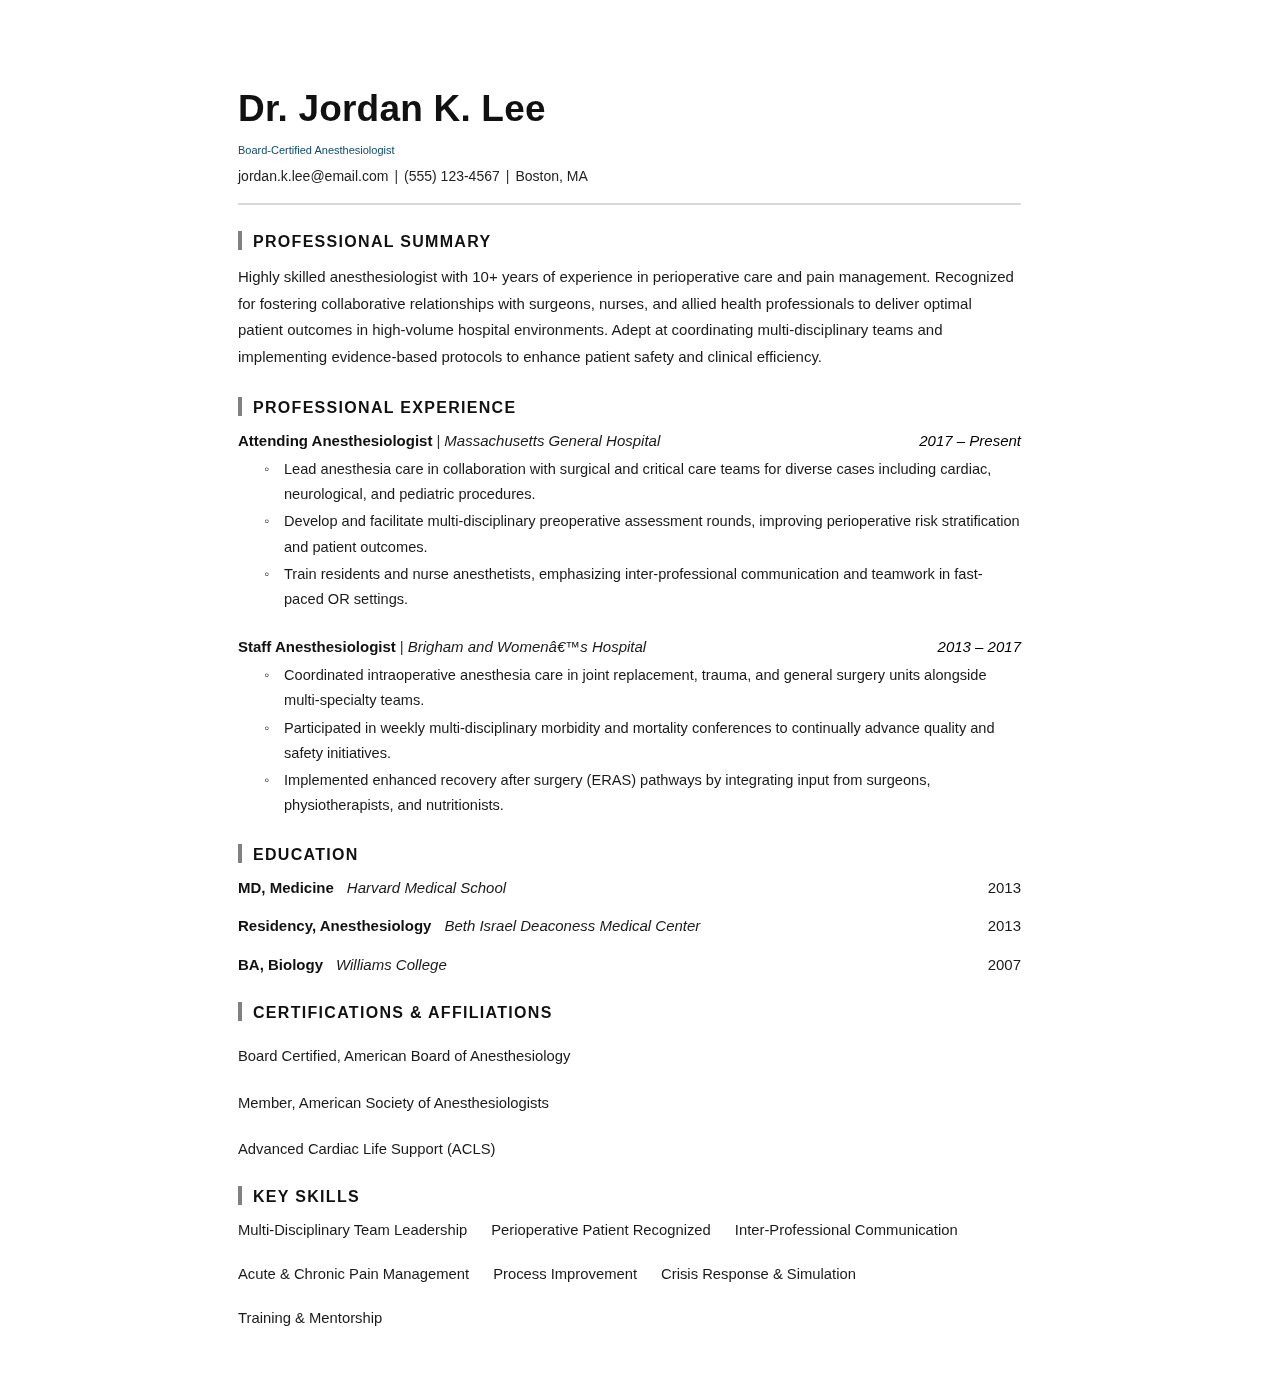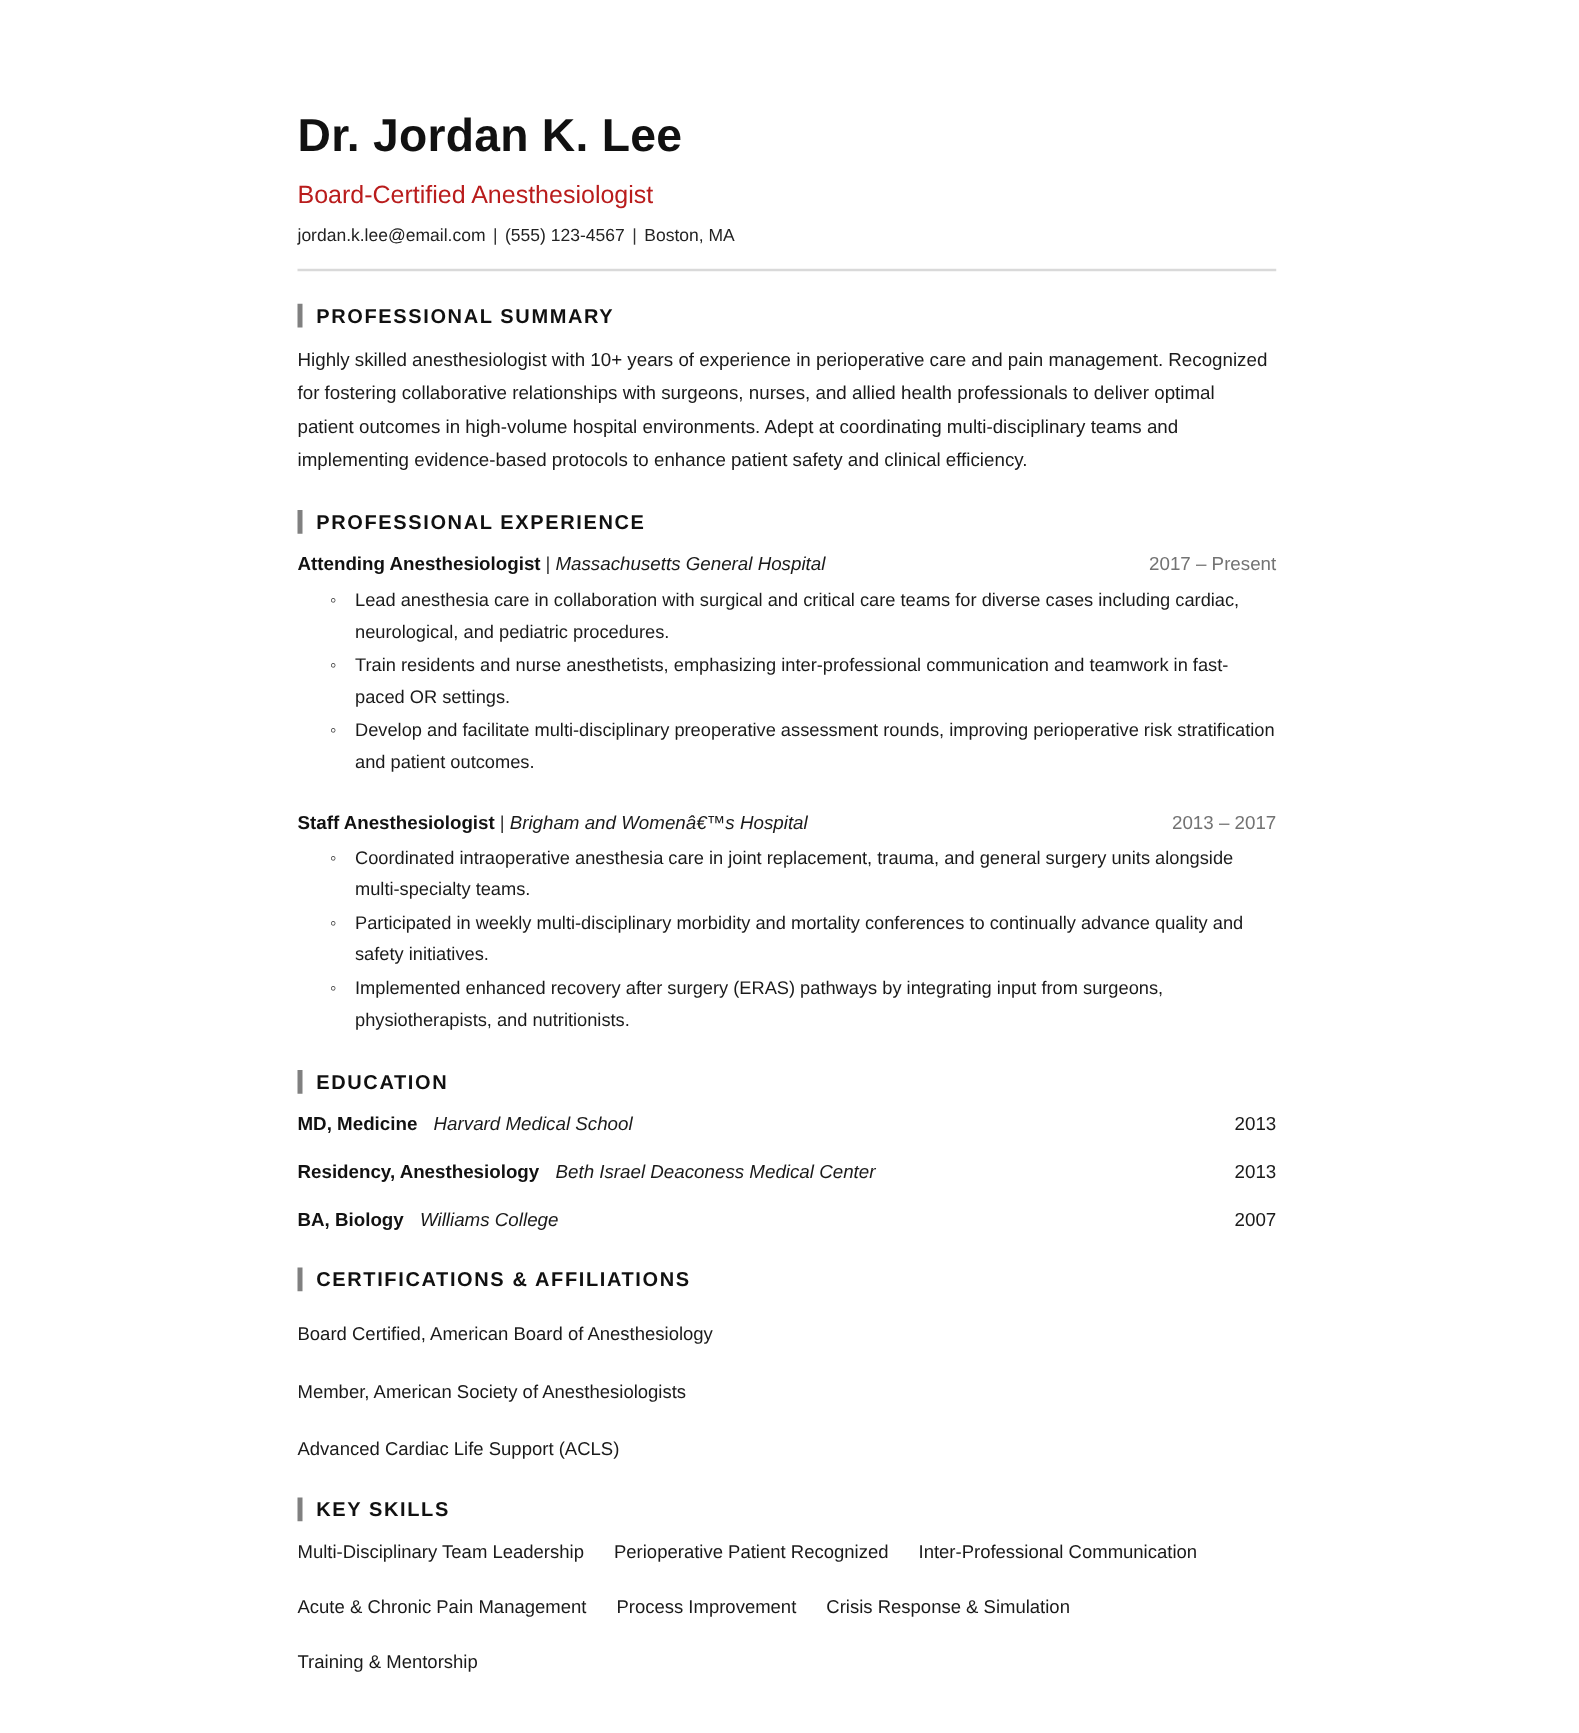--- a/index.html
+++ b/index.html
@@ -31,22 +31,22 @@
   
   .name {
     font-size: 37px;
     font-weight: bold;
     letter-spacing: 0.2px;
     color: #111111;
     line-height: 1.15;
     margin: 0 0 12px 0;
   }
   .tagline {
-    font-size: 20px;
-    color: #b91c1c;
+    font-size: 11px;
+    color: #0c4a6e;
     line-height: 1.3;
     margin: 0 0 10px 0;
   }
   .contact {
     font-size: 14px;
     color: #222222;
     line-height: 1.3;
     margin: 0;
   }
   .contact .sep {
@@ -106,22 +106,23 @@
     line-height: 1.5;
     margin-bottom: 5px;
   }
   .job-left { flex: 1 1 auto; padding-right: 16px; }
   .job-title { font-weight: bold; color: #111111; }
   .job-pipe { color: #333333; padding: 0 4px; }
   .job-org { font-style: italic; color: #1a1a1a; }
   .job-dates {
     flex: 0 0 auto;
     text-align: right;
-    color: #737373;
+    color: #000000;
     white-space: nowrap;
+    font-style: italic;
   }
   ul.bullets {
     list-style: none;
     margin: 0;
     padding: 0 0 0 26px;
   }
   ul.bullets li {
     position: relative;
     font-size: 14.6px;
     line-height: 1.72;
@@ -219,22 +220,22 @@
 
       <div class="job">
         <div class="job-head">
           <div class="job-left">
             <span class="job-title">Attending Anesthesiologist</span><span class="job-pipe">|</span><span class="job-org">Massachusetts General Hospital</span>
           </div>
           <div class="job-dates">2017 – Present</div>
         </div>
         <ul class="bullets">
           <li>Lead anesthesia care in collaboration with surgical and critical care teams for diverse cases including cardiac, neurological, and pediatric procedures.</li>
+          <li>Develop and facilitate multi-disciplinary preoperative assessment rounds, improving perioperative risk stratification and patient outcomes.</li>
           <li>Train residents and nurse anesthetists, emphasizing inter-professional communication and teamwork in fast-paced OR settings.</li>
-          <li>Develop and facilitate multi-disciplinary preoperative assessment rounds, improving perioperative risk stratification and patient outcomes.</li>
         </ul>
       </div>
 
       <div class="job">
         <div class="job-head">
           <div class="job-left">
             <span class="job-title">Staff Anesthesiologist</span><span class="job-pipe">|</span><span class="job-org">Brigham and Womenâ€™s Hospital</span>
           </div>
           <div class="job-dates">2013 – 2017</div>
         </div>

